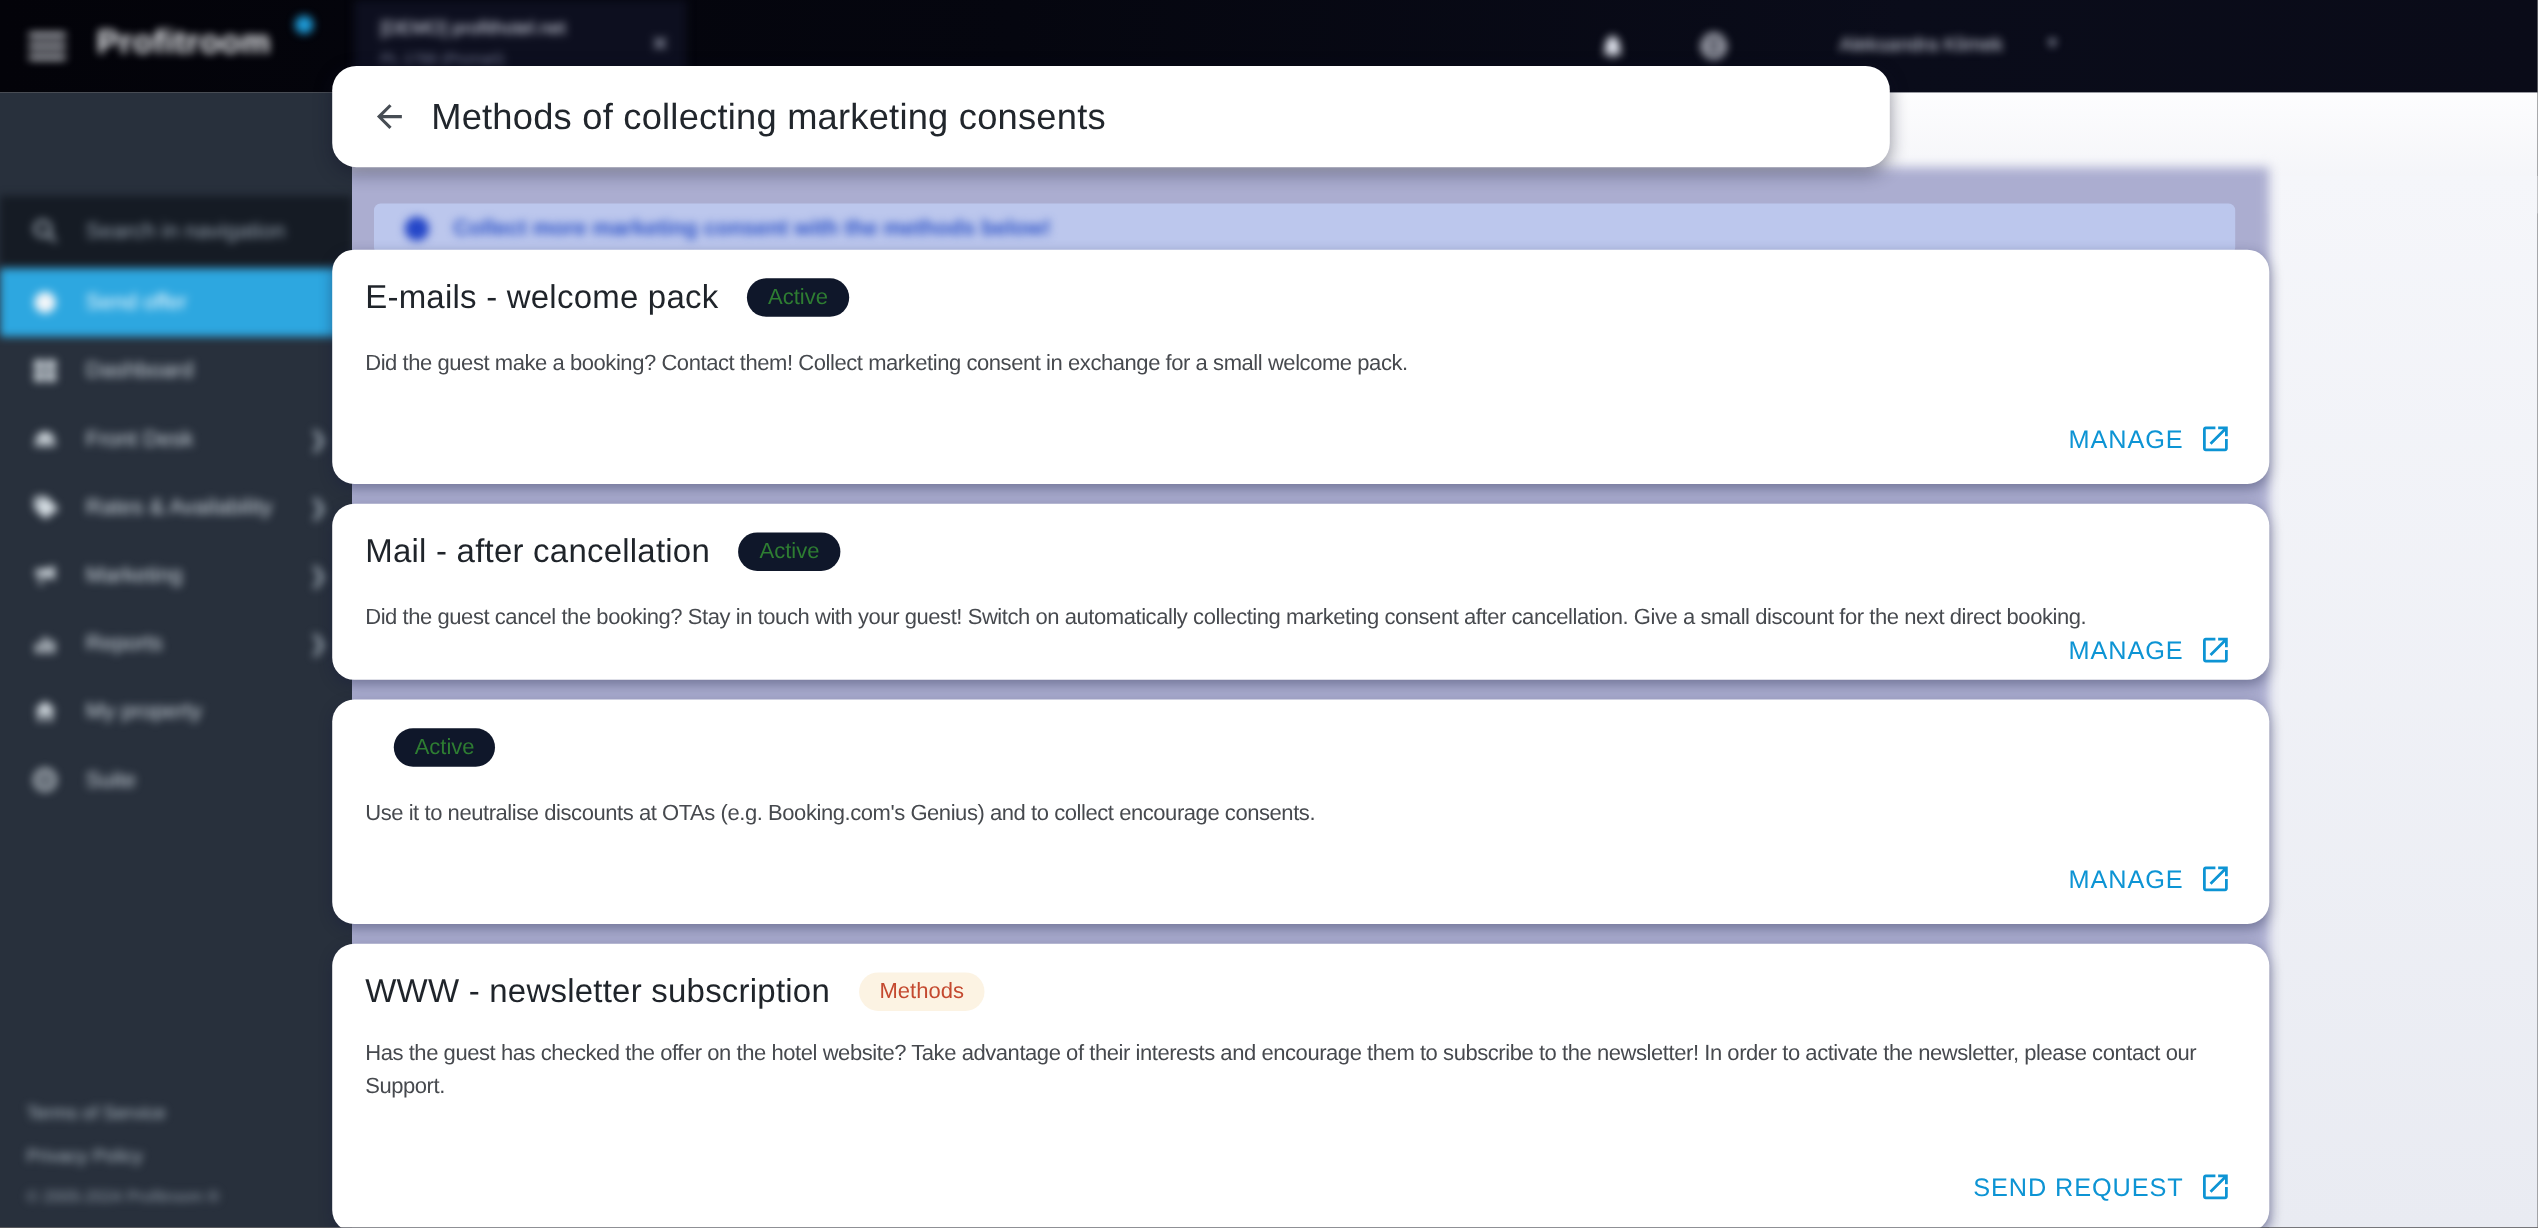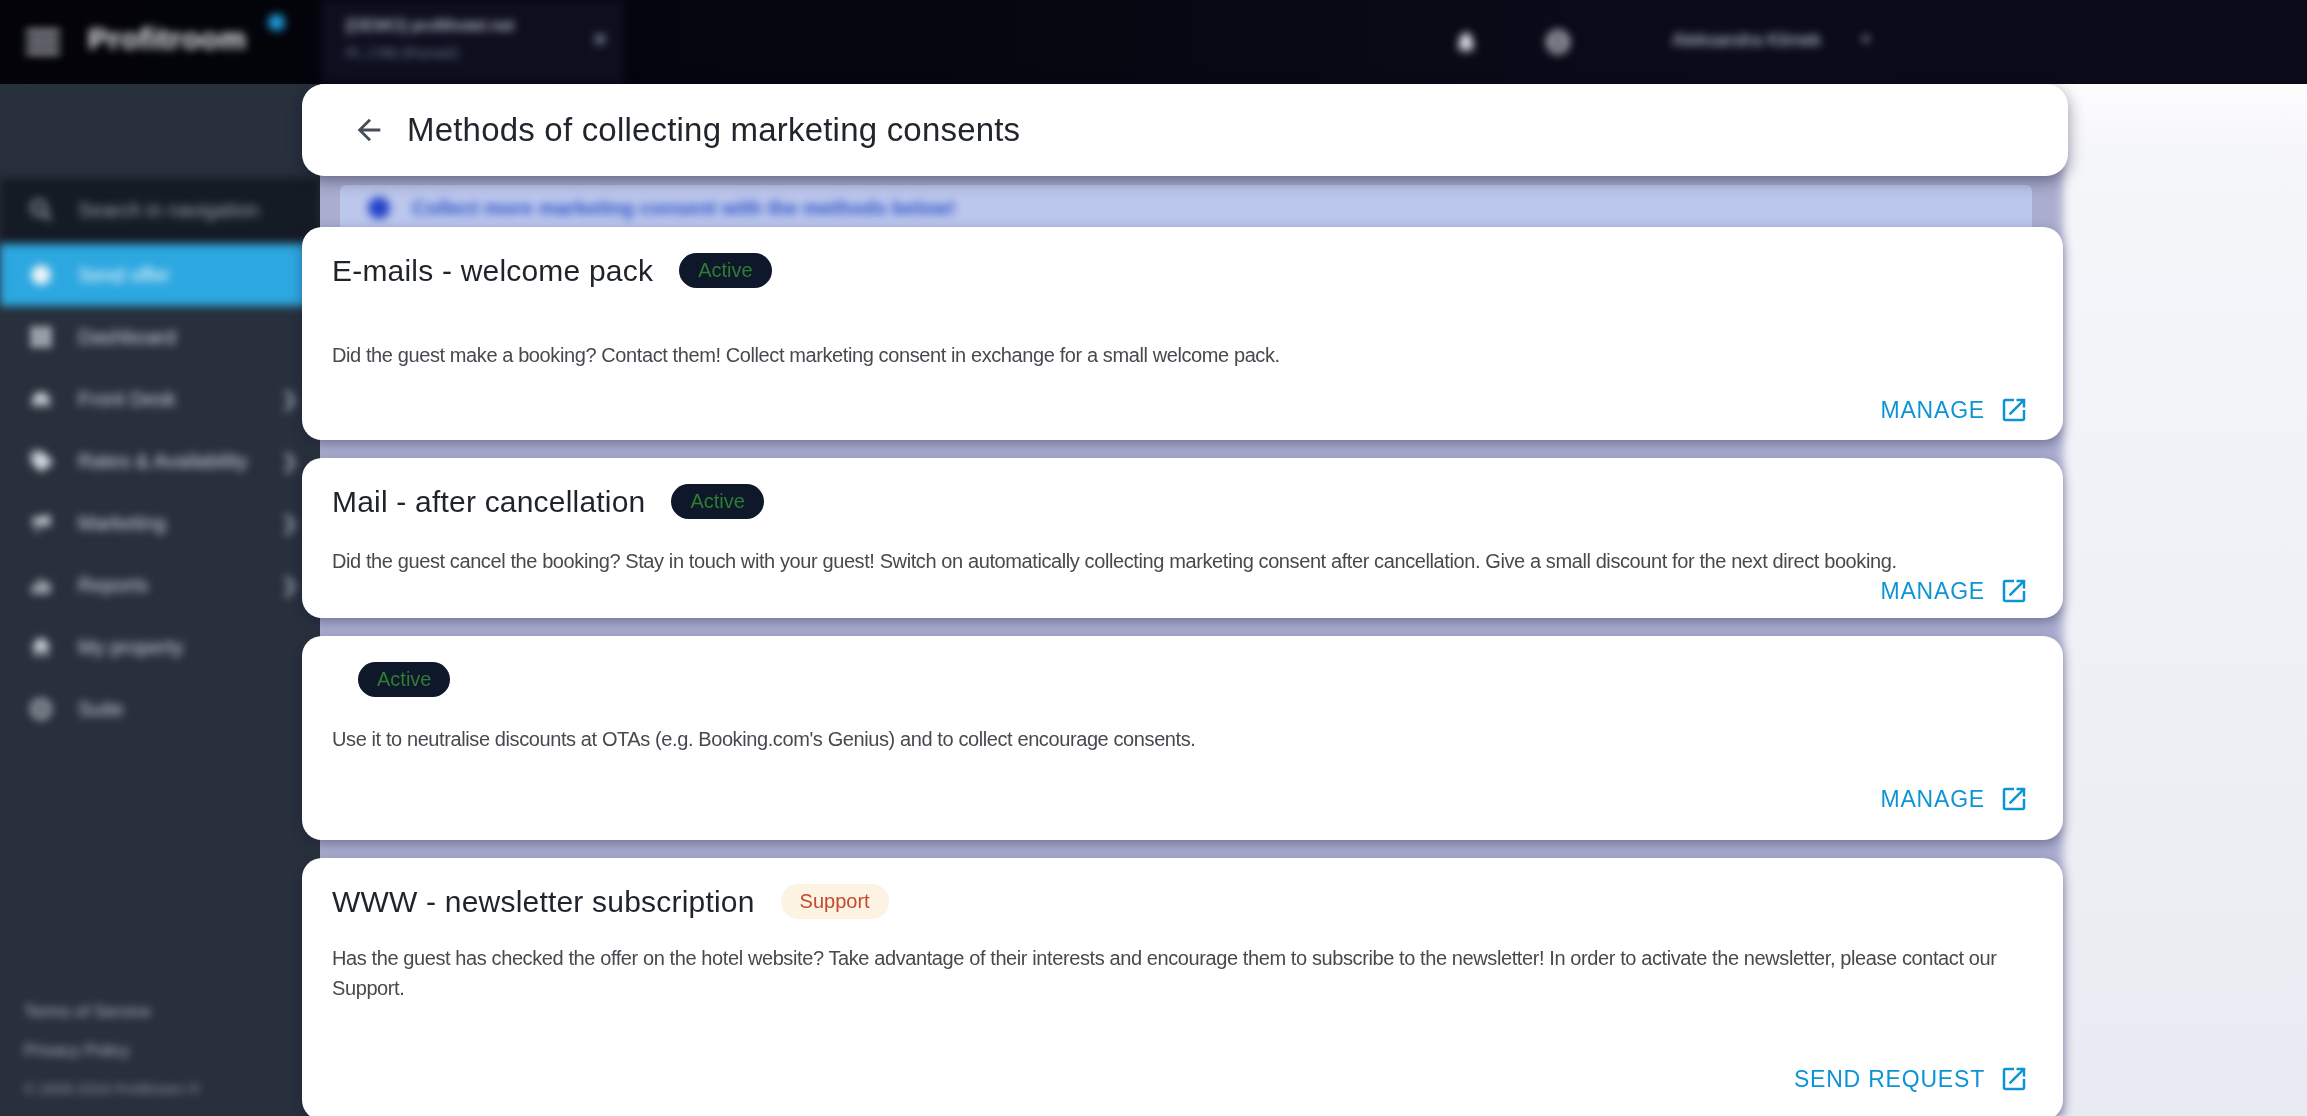--- a/index.html
+++ b/index.html
@@ -49,32 +49,32 @@
                background:linear-gradient(#f5f6fa,#e9ebf2); }
   .purple-strip { position:absolute; left:302px; top:152px; width:1761px; height:964px; z-index:2;
                   background:#abadd0; filter:blur(5px); }
   #banner { position:absolute; left:340px; top:185px; width:1692px; height:46px; z-index:3;
             background:#bcc7ed; border-radius:6px; }
   #banner .banner-blur { position:absolute; inset:0; filter:blur(4px); display:flex; align-items:center; padding-left:28px; }
   .info-dot { width:22px; height:22px; border-radius:50%; background:#2446c8; flex:none; }
   .banner-text { margin-left:22px; color:#2b51c7; font-size:20px; font-weight:bold; white-space:nowrap; }
 
   
-  #modal-header { position:absolute; left:302px; top:60px; width:1766px; height:92px; z-index:60;
+  #modal-header { position:absolute; left:302px; top:60px; width:1416px; height:92px; z-index:60;
                   background:#ffffff; border-radius:22px; box-shadow:0 5px 16px rgba(15,18,40,.45);
-                  display:flex; align-items:center; padding-left:41px;margin-top:24px; }
+                  display:flex; align-items:center; padding-left:26px; }
   .back-btn { width:52px; height:52px; border-radius:50%; display:flex; align-items:center; justify-content:center; cursor:pointer; }
   #modal-title { margin-left:12px; font-size:33px; color:#21262c; font-weight:500; letter-spacing:.2px; }
 
   
   #cards { position:absolute; left:302px; top:227px; width:1761px; z-index:55; }
   .card { position:relative; background:#ffffff; border-radius:20px; margin-bottom:18px;
           box-shadow:0 4px 12px rgba(22,25,60,.38); padding:26px 34px 26px 30px;
           display:flex; flex-direction:column; }
-  .card:nth-child(1){ height:213px;gap:25px; } .card:nth-child(2){ height:160px; }
+  .card:nth-child(1){ height:213px; } .card:nth-child(2){ height:160px; }
   .card:nth-child(3){ height:204px; } .card:nth-child(4){ height:262px; }
   .card-head { display:flex; align-items:center; }
   .card-title { font-size:30px; color:#1f242a; letter-spacing:.2px; white-space:nowrap; }
   .badge { margin-left:26px; font-size:20px; padding:6px 19px; border-radius:20px; white-space:nowrap; }
   .badge.active { background:#0f172a; color:#2e7d32; }
   .badge.inactive { background:#fcf3e3; color:#c4492f; }
   .card-desc { margin-top:24px; font-size:20px; letter-spacing:-0.4px; color:#46494e; line-height:30px; max-width:1705px; }
   .card:not(:nth-child(4)) .card-desc { white-space:nowrap;margin-top:27px; }
   .card-action { margin-top:auto; align-self:flex-end; display:flex; align-items:center; gap:14px;
                  color:#0d94d4; font-size:23px; font-weight:normal; letter-spacing:.8px; cursor:pointer; }
@@ -285,21 +285,21 @@
       <span>MANAGE</span>
       <svg width="30" height="30" viewBox="0 0 24 24">
         <path fill="#0d94d4" d="M19 19H5V5h7V3H5c-1.11 0-2 .9-2 2v14c0 1.1.89 2 2 2h14c1.1 0 2-.9 2-2v-7h-2v7zM14 3v2h3.59l-9.83 9.83 1.41 1.41L19 6.41V10h2V3h-7z"></path>
       </svg>
     </div>
   </div>
 
   <div class="card">
     <div class="card-head">
       <span class="card-title">WWW - newsletter subscription</span>
-      <span class="badge inactive">Support</span>
+      <span class="badge inactive">Methods</span>
     </div>
     <div class="card-desc">Has the guest has checked the offer on the hotel website? Take advantage of their interests and encourage them to subscribe to the newsletter! In order to activate the newsletter, please contact our Support.</div>
     <div class="card-action">
       <span>SEND REQUEST</span>
       <svg width="30" height="30" viewBox="0 0 24 24">
         <path fill="#0d94d4" d="M19 19H5V5h7V3H5c-1.11 0-2 .9-2 2v14c0 1.1.89 2 2 2h14c1.1 0 2-.9 2-2v-7h-2v7zM14 3v2h3.59l-9.83 9.83 1.41 1.41L19 6.41V10h2V3h-7z"></path>
       </svg>
     </div>
   </div>
 </div>

